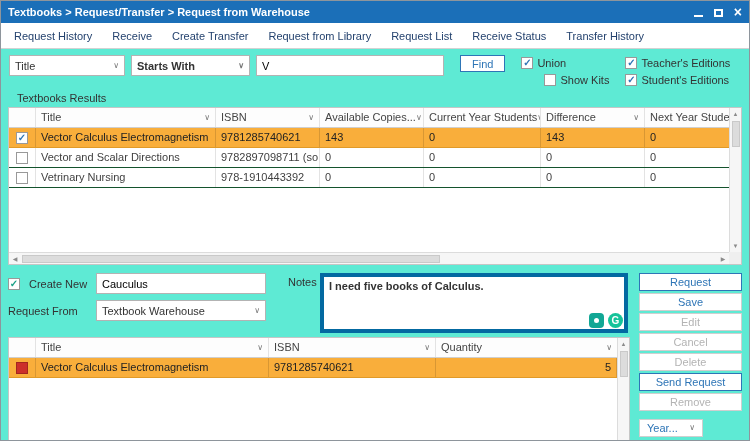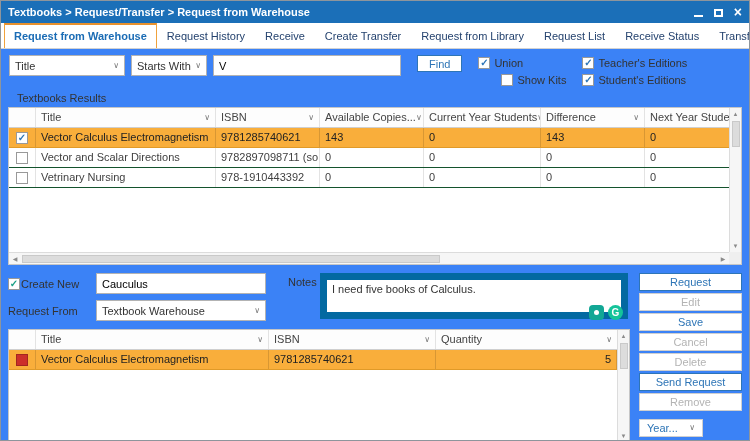--- a/index.html
+++ b/index.html
@@ -1,36 +1,36 @@
 <!DOCTYPE html>
 <html><head>
 <meta charset="utf-8">
 <style>
   * { box-sizing: border-box; }
   html,body { margin:0; padding:0; background:#f2f2f2; font-family:"Liberation Sans", sans-serif; }
-  .window { width:750px; height:441px; border:1px solid #8e959c; background:#3b82f6; position:relative; overflow:hidden; }
+  .window { width:750px; height:441px; border:1px solid #8e959c; background:#5eead4; position:relative; overflow:hidden; }
 
   
   .titlebar { height:22px; background:#1b6fb8; color:#fff; display:flex; align-items:center; padding:0 7px; }
   .titlebar .title { flex:1; font-size:11px; font-weight:bold; white-space:nowrap; overflow:hidden; }
   .win-controls { display:flex; gap:11px; align-items:center; }
   .ico-min { width:9px; height:2px; background:#fff; display:inline-block; margin-top:6px; }
   .ico-max { width:9px; height:8px; border:2px solid #fff; display:inline-block; }
   .ico-close { color:#fff; font-size:14px; line-height:14px; font-weight:bold; }
 
   
   .tabbar { height:26px; display:flex; align-items:flex-end; border-bottom:1px solid #d2d2d2; padding:0 3px; white-space:nowrap; overflow:hidden; background:#fff; }
   .tab { font-size:11px; color:#24426e; padding:5px 9px 5px; border:1px solid transparent; cursor:default; flex:0 0 auto; }
   .tab.active { border:1px solid #f0a23c; border-top:3px solid #e8912d; color:#1b6cb5; font-weight:bold; background:#fff; margin-bottom:-1px; border-bottom-color:#fff; padding-bottom:6px; }
 
   
   .filterbar { display:flex; align-items:flex-start; padding:6px 8px 2px; gap:6px; font-size:11px; }
   .select { border:1px solid #b3b3b3; height:21px; background:#fff; display:flex; align-items:center; justify-content:space-between; padding:0 5px; color:#333; }
   .sel-field { width:116px; }
-  .sel-op { width:76px; }
+  .sel-op { width:119px;font-weight:bold; }
   .chev { color:#777; font-size:8px; line-height:1; }
   .search-input { width:188px; height:21px; border:1px solid #b3b3b3; padding:0 5px; font-size:11px; font-family:"Liberation Sans", sans-serif; }
   .find-btn { height:17px; padding:0 11px; margin-left:10px; background:#fff; border:1px solid #2e75b6; color:#2e75b6; font-size:11px; font-family:"Liberation Sans", sans-serif; cursor:pointer; }
   .checks { display:grid; grid-template-columns:88px auto; column-gap:16px; row-gap:5px; margin-left:10px; margin-top:2px; color:#333; }
   .check-item { display:flex; align-items:center; gap:4px; white-space:nowrap; }
   .check-item:nth-child(3) { justify-self:end; }
   .cb { width:12px; height:12px; border:1px solid #999; background:#fff; display:inline-flex; align-items:center; justify-content:center; color:#2e75b6; flex:0 0 auto; }
   .cb.checked::after { content:"✓"; font-size:10px; font-weight:bold; margin-top:-1px; }
   .cb.teal { color:#1aa087; }
   .cb.red-fill { background:#cc2f2a; border-color:#a32620; }
@@ -59,27 +59,27 @@
   .h-thumb { height:8px; width:58%; background:#dcdcdc; border:1px solid #c9c9c9; margin-left:1px; }
   .v-thumb { width:8px; height:26px; background:#dcdcdc; border:1px solid #c9c9c9; margin-top:1px; }
   .sb-corner { position:absolute; right:0; bottom:0; width:12px; height:12px; background:#efefef; }
 
   
   .lower { display:flex; padding:8px 7px 0; gap:9px; }
   .lower-left { flex:1; min-width:0; }
   .form-area { display:flex; }
   .form-left { width:272px; flex:0 0 auto; }
   .fr { display:flex; align-items:center; height:21px; margin-bottom:6px; font-size:11px; color:#333; }
-  .fr .flabel { width:88px; display:flex; align-items:flex-end; gap:1px; }
+  .fr .flabel { width:88px; display:flex; align-items:flex-end; gap:9px; }
   .text-inp { width:170px; height:21px; border:1px solid #b3b3b3; padding:0 5px; font-size:11px; font-family:"Liberation Sans", sans-serif; }
   .sel-wh { width:170px; }
   .form-right { flex:1; display:flex; font-size:11px; color:#333; min-width:0; }
   .notes-label { width:40px; padding:3px 0 0 8px; flex:0 0 auto; }
   .notes-wrap { flex:1; position:relative; margin-right:2px; }
-  .notes-area { width:100%; height:46px; border:7px solid #0369a1; font-size:11px; font-family:"Liberation Sans", sans-serif; padding:3px 5px; resize:none; color:#333; }
+  .notes-area { width:100%; height:60px; border:4px solid #0369a1; font-size:11px; font-family:"Liberation Sans", sans-serif; padding:3px 5px; resize:none; color:#333;font-weight:bold; }
   .notes-icons { position:absolute; right:5px; bottom:7px; display:flex; gap:4px; }
   .pin-ic { width:15px; height:15px; border-radius:4px; background:#12a795; display:flex; align-items:center; justify-content:center; }
   .pin-ic::after { content:""; width:5px; height:5px; border-radius:50%; background:#fff; }
   .gram-ic { width:15px; height:15px; border-radius:50%; background:#15c39a; color:#fff; font-size:10px; font-weight:bold; display:flex; align-items:center; justify-content:center; }
 
   
   .req-table { height:114px; margin:2px 0 0 0; display:flex; flex-direction:column; }
   .rc0 { width:27px; } .rc1 { width:233px; } .rc2 { width:167px; } .rc3 { flex:1; border-right:none; }
   .qty-cell { text-align:right; }
 
@@ -98,21 +98,20 @@
   <div class="titlebar">
     <span class="title">Textbooks &gt; Request/Transfer &gt; Request from Warehouse</span>
     <span class="win-controls">
       <span><span class="ico-min"></span></span>
       <span><span class="ico-max"></span></span>
       <span class="ico-close">×</span>
     </span>
   </div>
 
   <div class="tabbar">
-    <span class="tab active">Request from Warehouse</span>
     <span class="tab">Request History</span>
     <span class="tab">Receive</span>
     <span class="tab">Create Transfer</span>
     <span class="tab">Request from Library</span>
     <span class="tab">Request List</span>
     <span class="tab">Receive Status</span>
     <span class="tab">Transfer History</span>
 
   </div>
 
@@ -289,22 +288,22 @@
           <span class="sb-btn">▲</span>
           <span class="v-thumb"></span>
           <span class="sb-btn" style="margin-top:auto;">▼</span>
         </div>
       </div>
 
     </div>
 
     <div class="btn-col">
       <button class="abtn primary">Request</button>
+      <button class="abtn">Save</button>
       <button class="abtn disabled">Edit</button>
-      <button class="abtn">Save</button>
       <button class="abtn disabled">Cancel</button>
       <button class="abtn disabled">Delete</button>
       <button class="abtn primary">Send Request</button>
       <button class="abtn disabled">Remove</button>
       <button class="abtn more">
         <span>Year...</span>
         <span class="chev">∨</span>
       </button>
     </div>
   </div>

